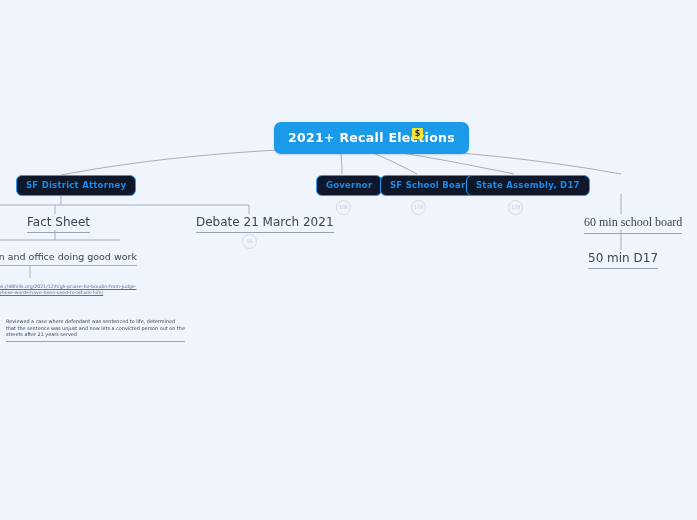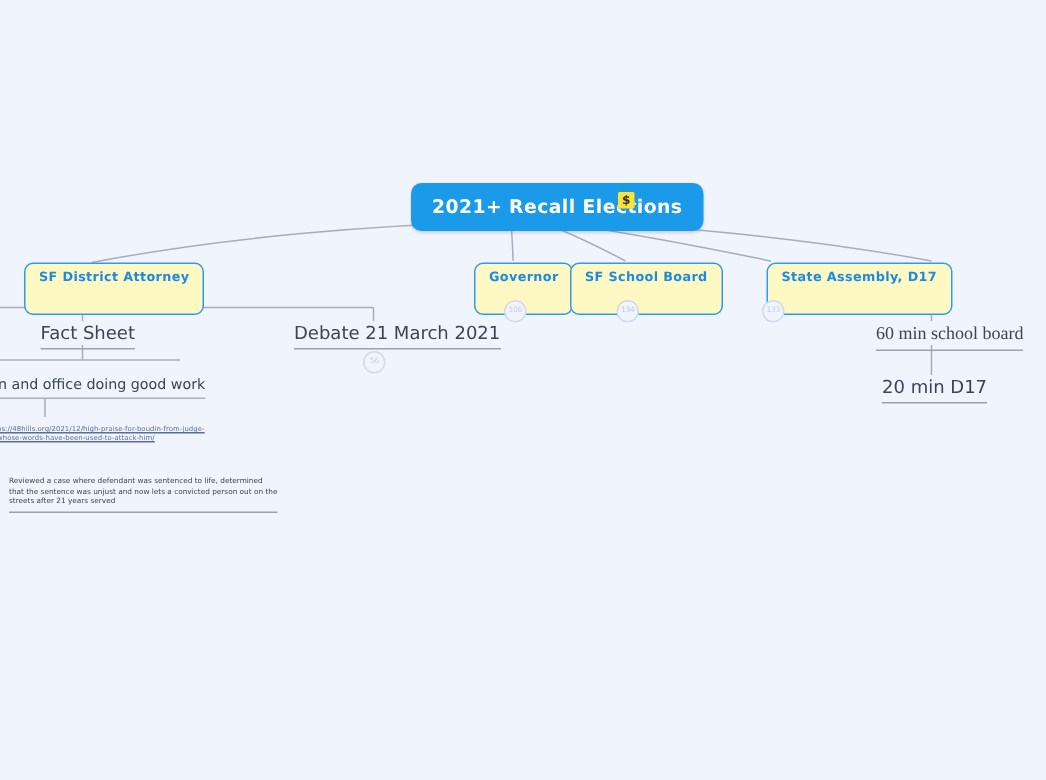--- a/index.html
+++ b/index.html
@@ -43,28 +43,28 @@
     font-weight: bold;
     font-size: 12.5px;
     letter-spacing: .3px;
     border-radius: 7px;
     padding: 8px 14px 9px 14px;
     box-shadow: 0 1px 2px rgba(30,60,120,.18);
   }
 
   
   .node-box {
-    background: #fef9c3;
+    background: #0f172a;
     color: #1b8ae6;
     font-weight: bold;
     font-size: 8.5px;
     letter-spacing: .25px;
     border: 1.4px solid #2b9bf0;
     border-radius: 6px;
-    padding: 4px 9px 19px 9px;
+    padding: 4px 9px 5px 9px;
   }
 
   
   .node-text {
     color: #3c4352;
     font-size: 12px;
     padding-bottom: 3px;
     border-bottom: 1.7px solid #9aa2b1;
   }
   .node-text.small {
@@ -162,32 +162,32 @@
   <div class="badge-money" style="left:412px; top:128px;">$</div>
 
   <div class="node node-box" style="left:16px; top:175px;">SF District Attorney</div>
 
   <div class="node node-box" style="left:316px; top:175px;">Governor</div>
   <div class="collapse-dot" style="left:336px; top:200px;">106</div>
 
   <div class="node node-box" style="left:380px; top:175px;">SF School Board</div>
   <div class="collapse-dot" style="left:411px; top:200px;">134</div>
 
-  <div class="node node-box" style="left:466px; top:175px;margin-left:45px;">State Assembly, D17</div>
+  <div class="node node-box" style="left:466px; top:175px;">State Assembly, D17</div>
   <div class="collapse-dot" style="left:508px; top:200px;">133</div>
 
 
   <div class="node node-text" style="left:27px; top:215px;">Fact Sheet</div>
 
   <div class="node node-text" style="left:196px; top:215px;text-align:right;">Debate 21 March 2021</div>
   <div class="collapse-dot" style="left:242px; top:234px;">56</div>
 
   <div class="node node-text" style="left:584px; top:215px;font-family:Liberation Serif, serif;">60 min school board</div>
 
-  <div class="node node-text" style="left:588px; top:251px;">20 min D17</div>
+  <div class="node node-text" style="left:588px; top:251px;">50 min D17</div>
 
   <div class="node node-text small" style="left:-4px; top:251px;">in and office doing good work</div>
 
   <div class="node node-link" style="left:-2px; top:284px; width:152px;">ps://48hills.org/2021/12/high-praise-for-boudin-from-judge-whose-words-have-been-used-to-attack-him/</div>
 
   <div class="node node-note" style="left:6px; top:318px; width:179px;">Reviewed a case where defendant was sentenced to life, determined that the sentence was unjust and now lets a convicted person out on the streets after 21 years served</div>
 
 </div>
 
 </body></html>

